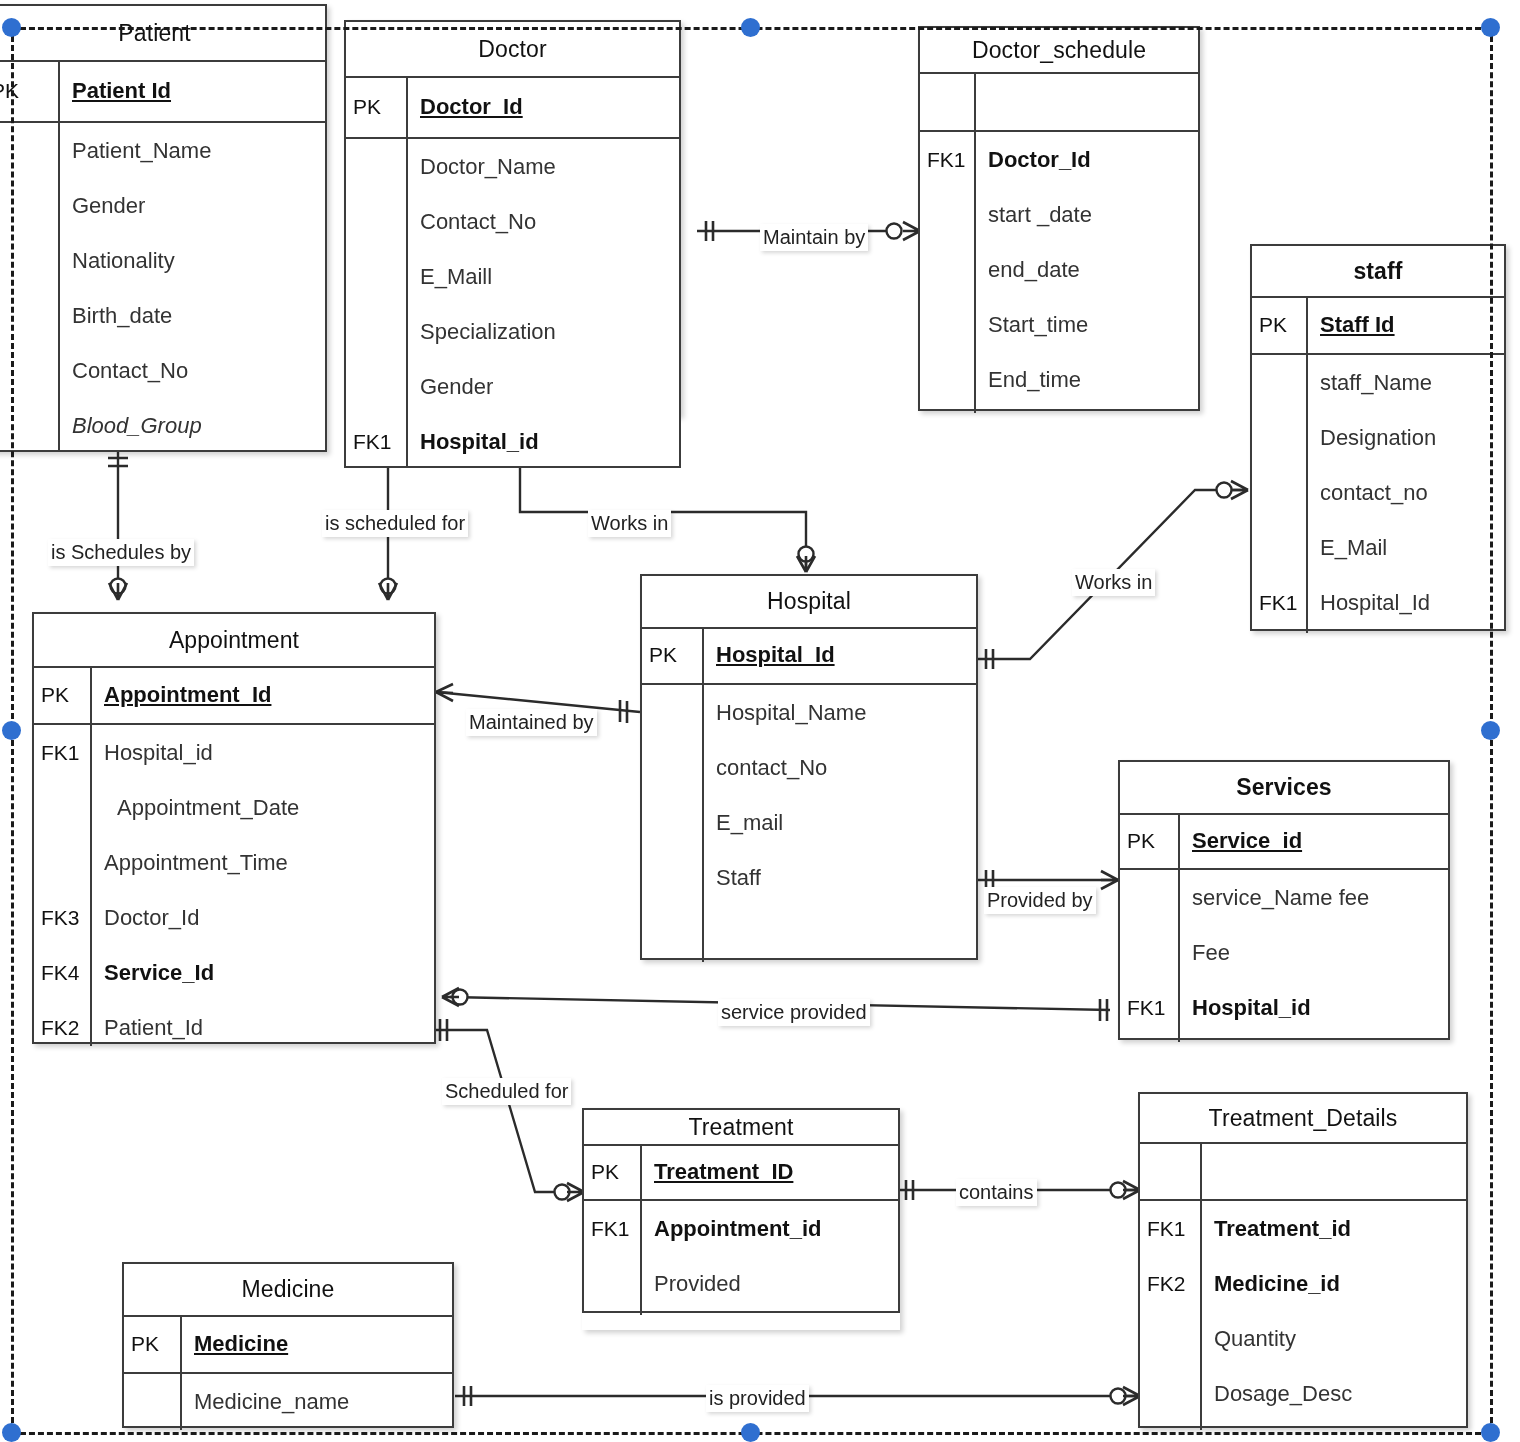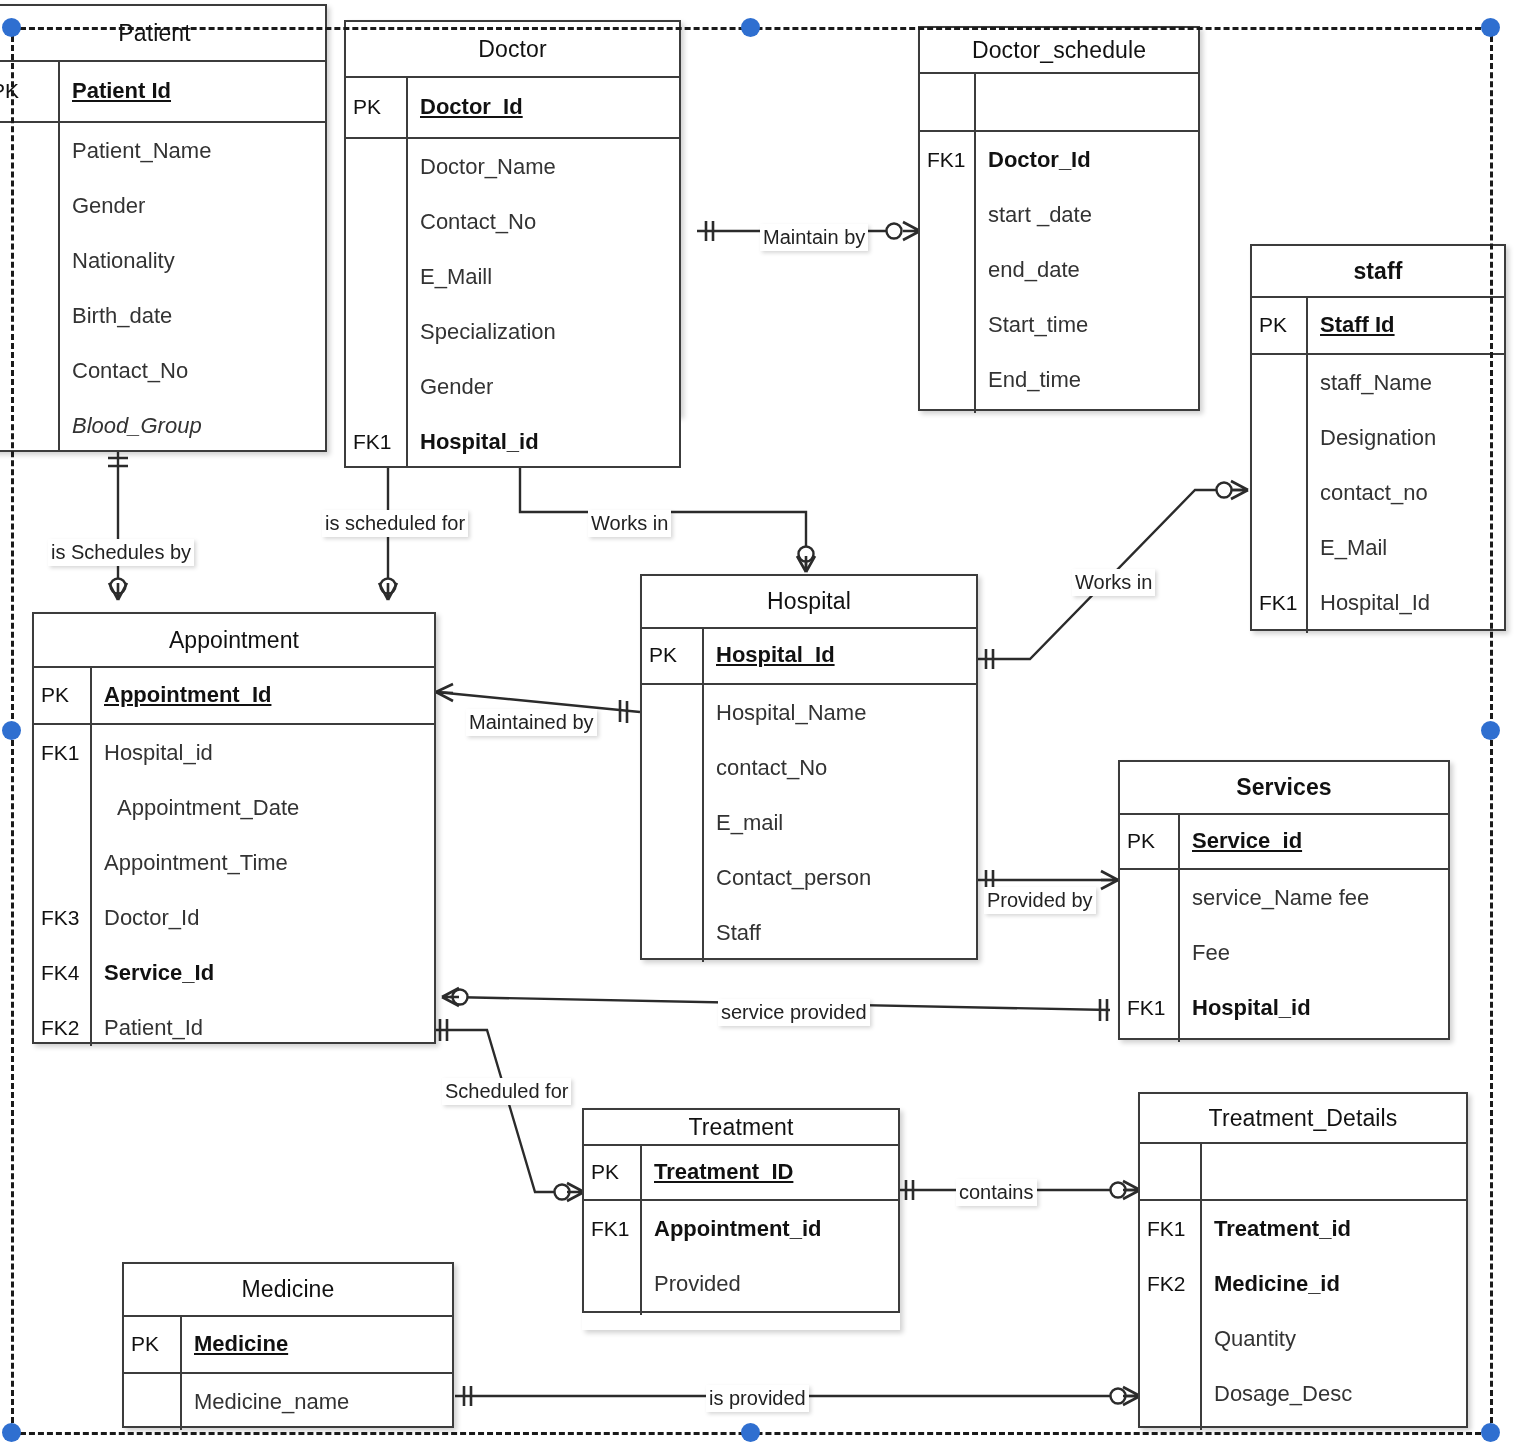--- a/index.html
+++ b/index.html
@@ -347,21 +347,20 @@
             <div class="cell" style="height:55px;"></div>
             <div class="cell" style="height:55px;"></div>
             <div class="cell" style="height:55px;"></div>
             <div class="cell" style="height:55px;"></div>
             <div class="cell" style="height:55px;"></div>
           </div>
           <div class="colattrs">
             <div class="cellattr" style="height:55px;">Hospital_Name</div>
             <div class="cellattr" style="height:55px;">contact_No</div>
             <div class="cellattr" style="height:55px;">E_mail</div>
-            <div class="cellattr" style="height:55px;">Contact_person</div>
             <div class="cellattr" style="height:55px;">Staff</div>
           </div>
         </div>
       </div>
     </div>
   </div>
 
   <div class="entity" style="left:1118px;top:760px;width:332px;height:280px;">
     <div class="ent-title" style="height:55px;font-weight:bold;">Services</div>
     <div class="ent-body" style="height:225px;">

